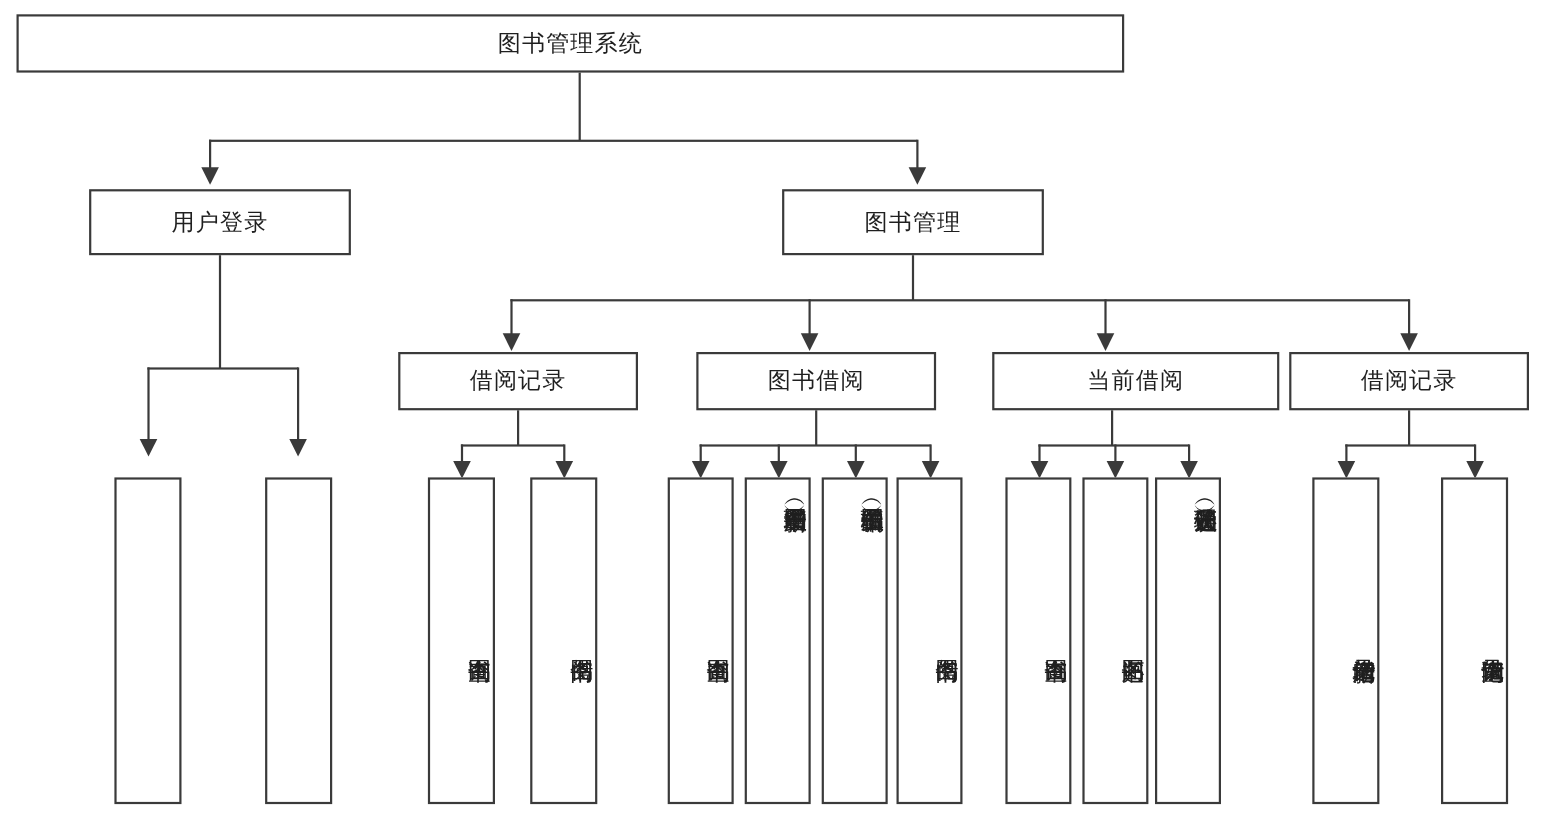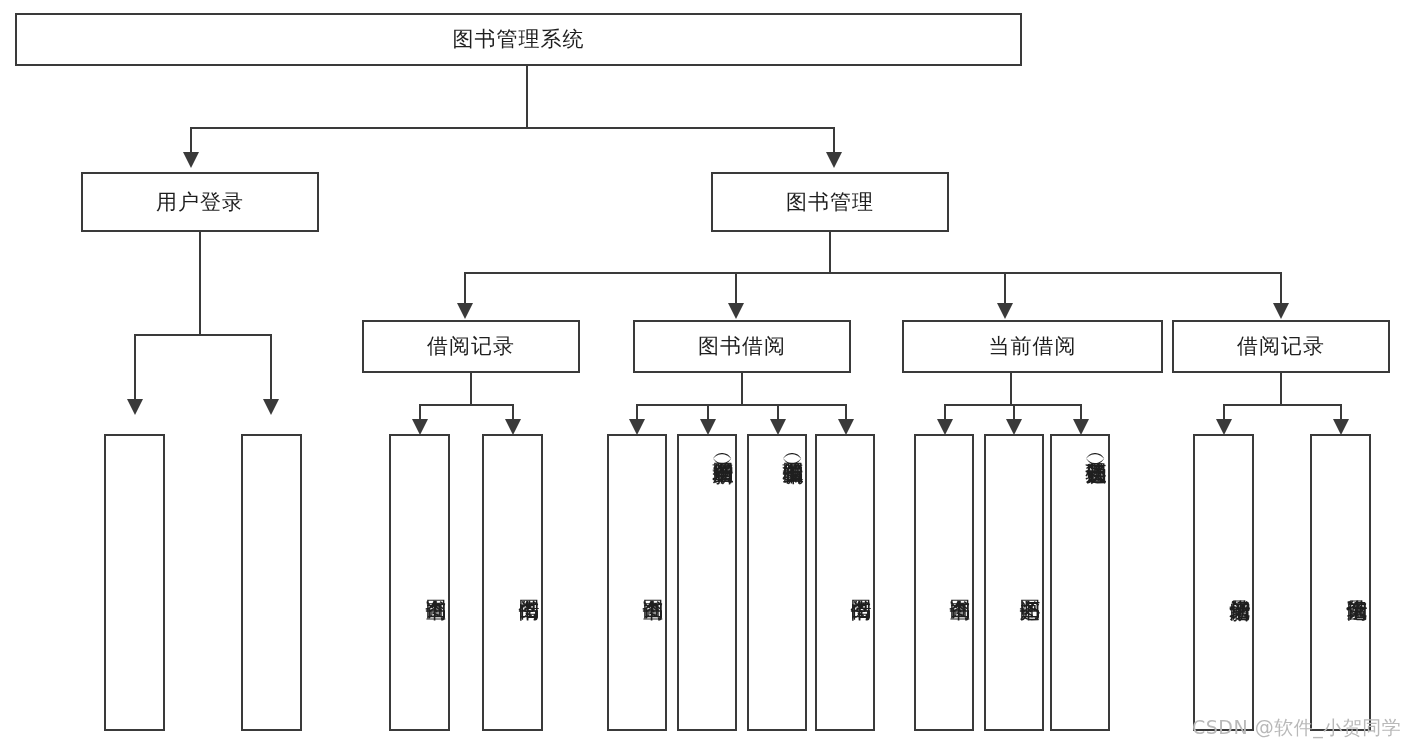--- a/index.html
+++ b/index.html
@@ -207,15 +207,14 @@
     <span class="vlbl">确认归还（管理员）</span>
   </div>
 
   <div class="leaf align-middle" style="left:1193px;top:434px;width:61px;height:297px;">
     <span class="vlbl">新增借阅记录</span>
   </div>
   <div class="leaf align-middle" style="left:1310px;top:434px;width:61px;height:297px;">
     <span class="vlbl">查询借阅记录</span>
   </div>
 
-  <div id="watermark" style="left:1192px;top:715px;">CSDN @软件_小贺同学</div>
 
 </div>
 
 </body></html>

